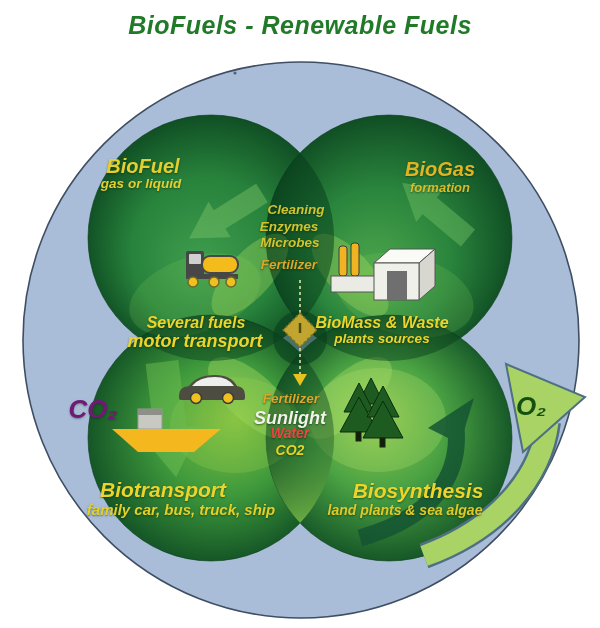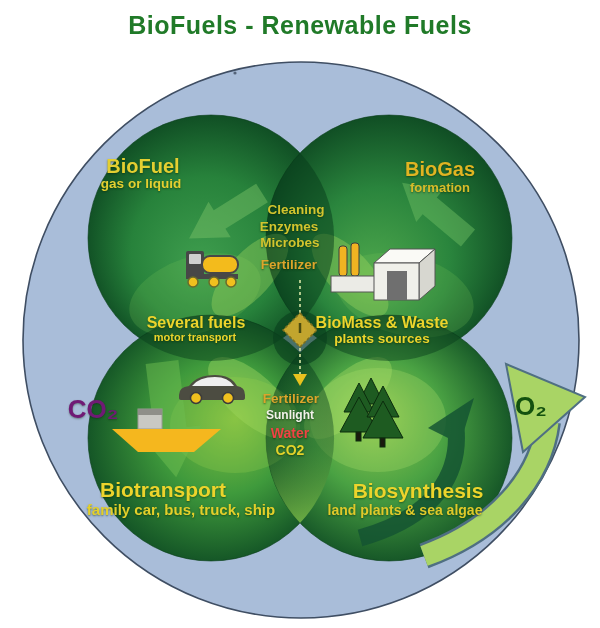--- a/index.html
+++ b/index.html
@@ -1,27 +1,27 @@
 <!DOCTYPE html>
 <html><head>
 <meta charset="utf-8">
 <style>
   html,body{margin:0;padding:0;background:#ffffff;}
   #stage{position:relative;width:600px;height:628px;overflow:hidden;background:#ffffff;
-         font-family:"Liberation Sans",sans-serif;}
+         font-family:"Liberation Sans",sans-serif;font-style:italic;}
   #diagram-svg{position:absolute;left:0;top:0;}
   .lbl{position:absolute;transform:translateX(-50%);white-space:nowrap;text-align:center;
        font-family:"Liberation Sans",sans-serif;line-height:1;}
   .ytxt{color:#ecd42c;font-weight:bold;text-shadow:0 1px 2px rgba(10,40,10,.55);}
   .page-title{top:13px;left:300px;font-size:25px;font-weight:bold;color:#207a28;letter-spacing:.5px;}
   .circ-title{font-size:20px;}
   .circ-sub{font-size:13.5px;}
   .big-title{font-size:21px;}
   .mid-l1{font-size:16px;}
-  .mid-l2{font-size:11px;}
+  .mid-l2{font-size:18px;}
   .ctr{font-size:13.5px;font-weight:bold;text-shadow:0 1px 2px rgba(10,40,10,.6);}
   .orange{color:#dca52b;}
   .gas-big{font-size:26px;font-weight:bold;}
 </style>
 </head>
 <body>
 
 <div id="stage">
 
 <svg id="diagram-svg" width="600" height="628" viewBox="0 0 600 628">
@@ -165,21 +165,21 @@
 <div class="lbl ytxt mid-l1" style="left:196px;top:315px;">Several fuels</div>
 <div class="lbl ytxt mid-l2" style="left:195px;top:332px;">motor transport</div>
 
 <div class="lbl ytxt mid-l1" style="left:382px;top:315px;">BioMass &amp; Waste</div>
 <div class="lbl ytxt mid-l2" style="left:382px;top:332px;font-size:13.5px;">plants sources</div>
 
 <div class="lbl gas-big" style="left:93px;top:396px;color:#701a75;text-shadow:0 1px 2px rgba(10,40,10,.4);">CO₂</div>
 <div class="lbl gas-big" style="left:531px;top:393px;color:#13510f;">O₂</div>
 
 <div class="lbl ctr orange" style="left:291px;top:392px;">Fertilizer</div>
-<div class="lbl ctr" style="left:290px;top:409px;color:#f2f2ea;font-size:12px;">Sunlight</div>
+<div class="lbl ctr" style="left:290px;top:409px;color:#f2f2ea;font-size:18px;">Sunlight</div>
 <div class="lbl ctr" style="left:290px;top:426px;color:#ef4444;font-size:14px;">Water</div>
 <div class="lbl ctr" style="left:290px;top:443px;color:#e3d22a;font-size:14px;">CO2</div>
 
 <div class="lbl ytxt" style="left:181px;top:502px;font-size:15px;color:#e3cf2a;">family car, bus, truck, ship</div>
 <div class="lbl ytxt big-title" style="left:163px;top:479px;">Biotransport</div>
 
 <div class="lbl ytxt big-title" style="left:418px;top:480px;">Biosynthesis</div>
 <div class="lbl ytxt" style="left:405px;top:503px;font-size:14px;color:#dfc92a;">land plants &amp; sea algae</div>
 
 </div>

